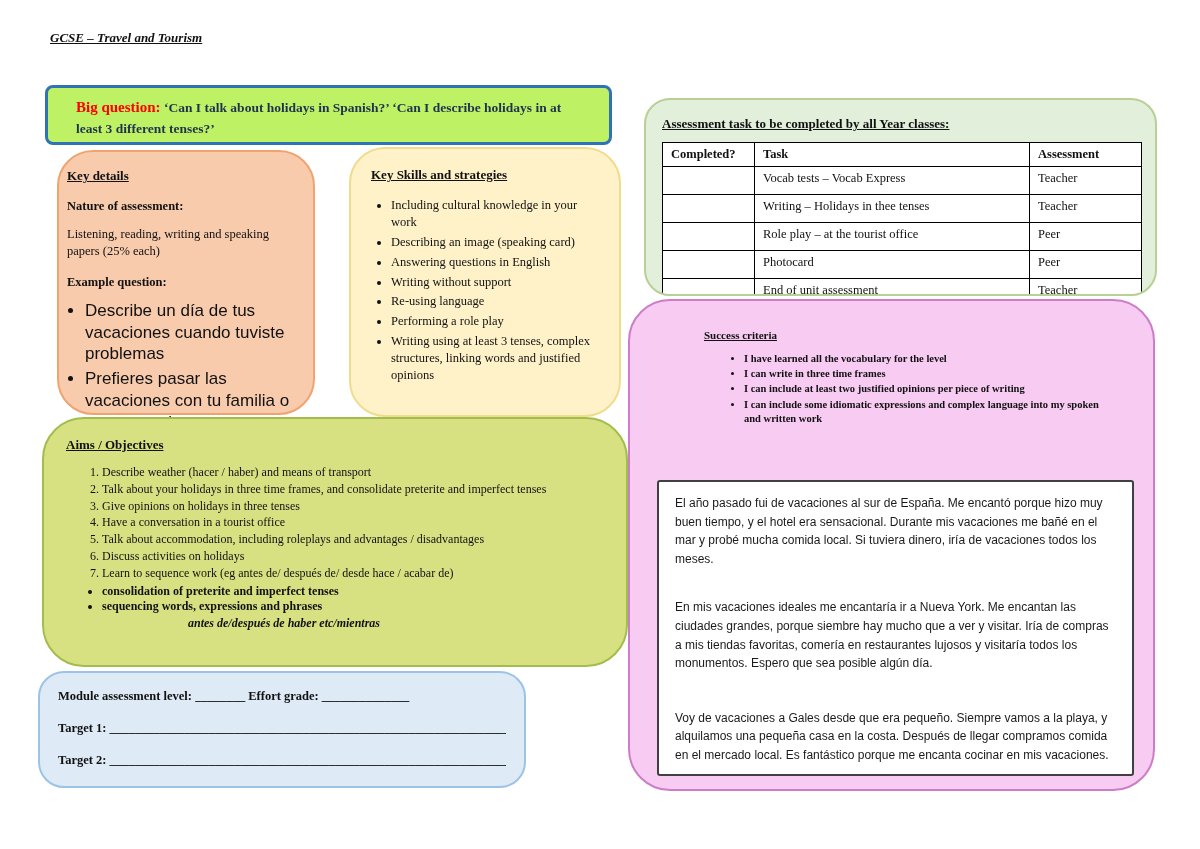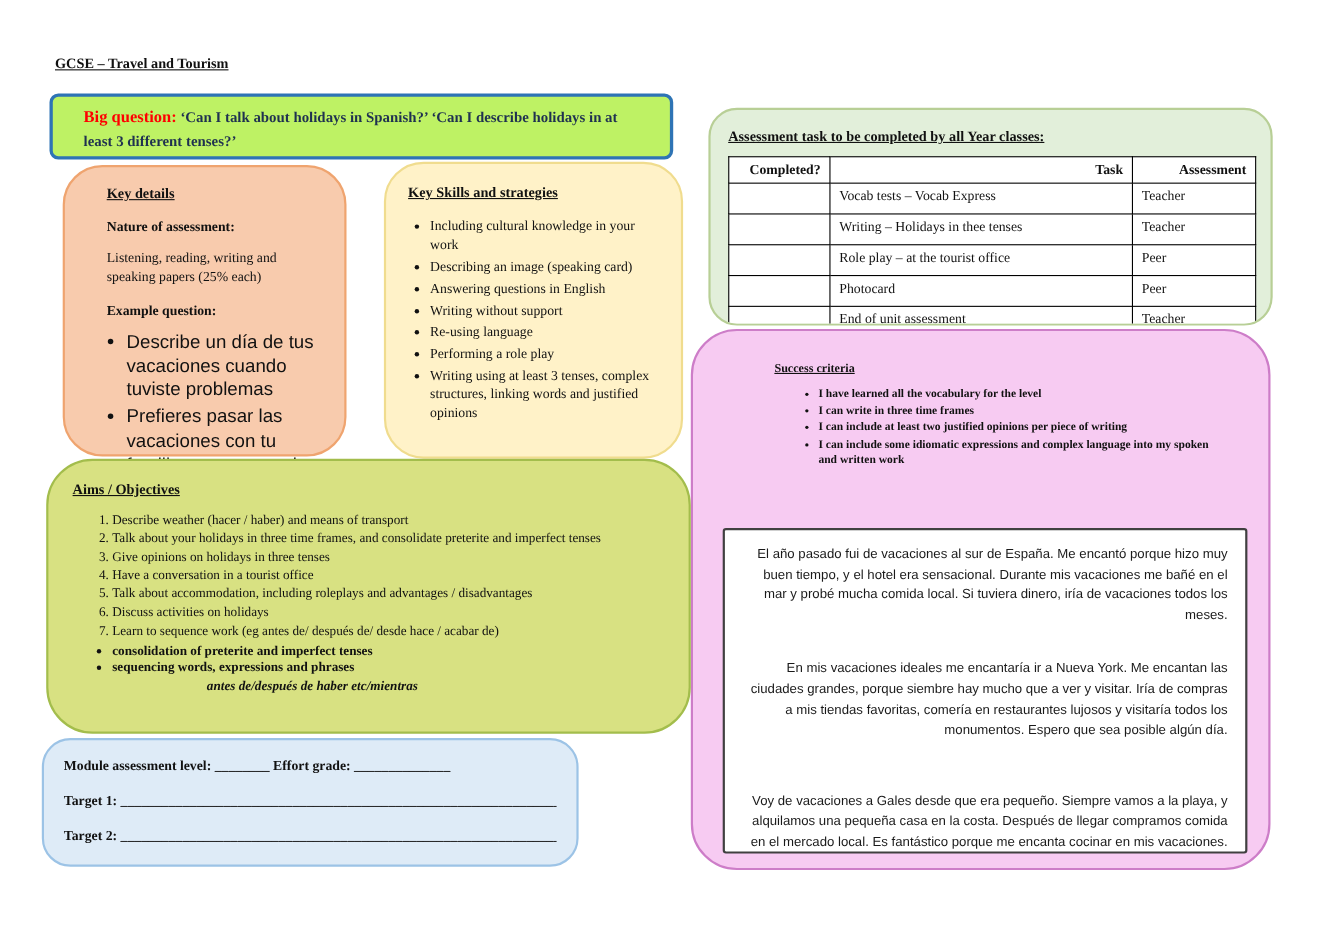--- a/index.html
+++ b/index.html
@@ -3,38 +3,38 @@
 <meta charset="utf-8">
 <style>
   * { box-sizing: border-box; margin: 0; padding: 0; }
   html, body { background: #ffffff; }
   .page {
     position: relative; width: 1200px; height: 849px; margin: 0 auto;
     background: #ffffff; overflow: hidden;
     font-family: "Liberation Serif", serif; color: #111;
   }
   .doc-title {
-    position: absolute; left: 50px; top: 50px;
-    font-size: 13px; font-weight: bold; text-decoration: underline;
+    position: absolute; left: 50px; top: 30px;
+    font-size: 13px; font-weight: bold; text-decoration: underline; font-style: italic;
   }
   
   .big-question {
     position: absolute; left: 45px; top: 85px; width: 567px; height: 60px;
     background: #bef264; border: 3px solid #2E74B5; border-radius: 8px;
     padding: 8px 28px; font-weight: bold; font-size: 13.5px; line-height: 1.5;
     color: #1F3150;
   }
   .bq-label { color: #FF0000; font-size: 15px; }
   
   .box-title { font-weight: bold; text-decoration: underline; font-size: 13px; }
   
   .key-details {
     position: absolute; left: 57px; top: 150px; width: 258px; height: 265px;
     background: #F8CBAD; border: 2px solid #EFA46F; border-radius: 36px;
-    padding: 16px 14px 10px 38px; font-size: 12.5px;
+    padding: 16px 14px 10px 8px; font-size: 12.5px;
   }
   .kd-label { font-weight: bold; margin-top: 15px; }
   .kd-text { margin-top: 12px; line-height: 1.35; }
   .kd-list {
     margin-top: 10px; padding-left: 18px;
     font-family: "Liberation Sans", sans-serif; font-size: 17px; line-height: 1.28;
   }
   .kd-list li { margin-bottom: 3px; }
   
   .key-skills {
@@ -50,43 +50,43 @@
     background: #E2EFDA; border: 2px solid #B8CF96; border-radius: 26px;
     padding: 16px 16px 0; overflow: hidden;
   }
   .assessment table {
     margin-top: 10px; border-collapse: collapse; width: 479px;
     table-layout: fixed; background: #ffffff; font-size: 12.5px;
   }
   .assessment th, .assessment td {
     border: 1px solid #000; padding: 4px 8px; text-align: left; vertical-align: top;
   }
-  .assessment th { font-weight: bold; text-align: right; }
+  .assessment th { font-weight: bold; }
   .assessment td { height: 28px; }
   .col-completed { width: 92px; } .col-task { width: 275px; } .col-assessment { width: 112px; }
   
   .success {
     position: absolute; left: 628px; top: 299px; width: 527px; height: 492px;
     background: #F7CBF2; border: 2px solid #CD7DC8; border-radius: 42px;
     padding: 28px 36px;
   }
   .success .box-title { font-size: 11px; margin-left: 38px; }
   .sc-list {
     margin-top: 11px; padding-left: 78px; font-weight: bold;
     font-size: 10.5px; line-height: 1.35;
   }
   .sc-list li { margin-bottom: 1px; }
   .example-box {
     position: absolute; left: 27px; top: 179px; width: 477px; height: 296px;
     background: #ffffff; border: 2px solid #404040; border-radius: 3px;
     padding: 12px 16px; font-family: "Liberation Sans", sans-serif;
-    font-size: 12px; line-height: 1.55; color: #1a1a1a; text-align: right;
+    font-size: 12px; line-height: 1.55; color: #1a1a1a;
   }
   .example-box p.p1 { margin: 0 0 30px; }
-  .example-box p.p2 { margin: 0 0 46px; }
+  .example-box p.p2 { margin: 0 0 36px; }
   .example-box p.p3 { margin: 0; }
   
   .aims {
     position: absolute; left: 42px; top: 417px; width: 586px; height: 250px;
     background: #D8E182; border: 2px solid #A3BD4C; border-radius: 42px;
     padding: 18px 22px; overflow: hidden;
   }
   .aims ol { margin: 12px 0 0; padding-left: 36px; font-size: 12px; line-height: 1.32; }
   .aims ol li { margin-bottom: 1px; }
   .aims ul { margin: 2px 0 0; padding-left: 36px; font-weight: bold; font-size: 12px; line-height: 1.3; }

